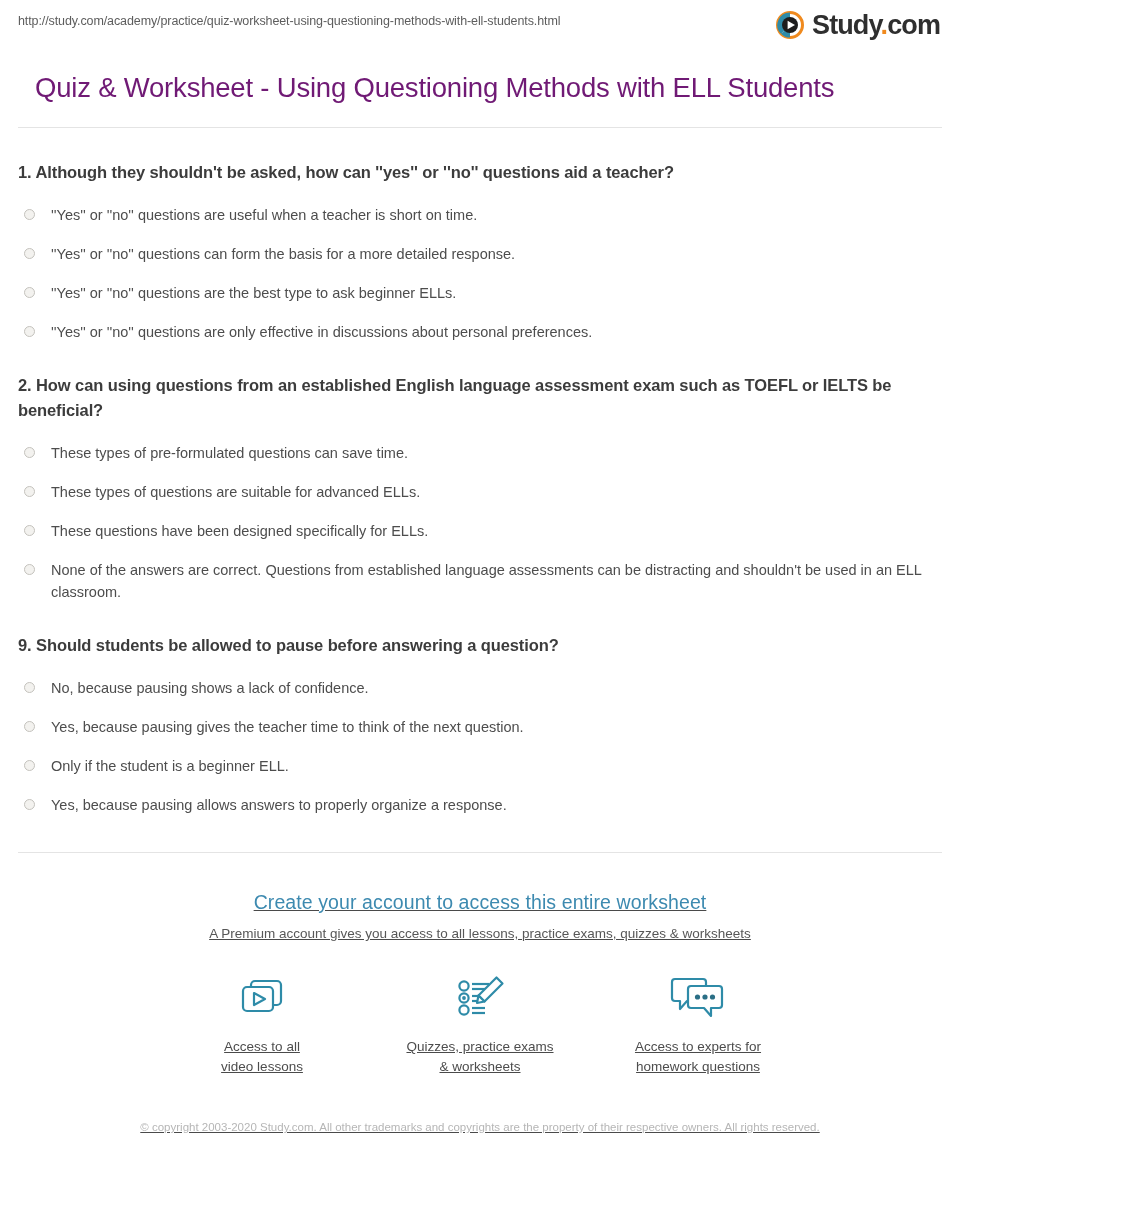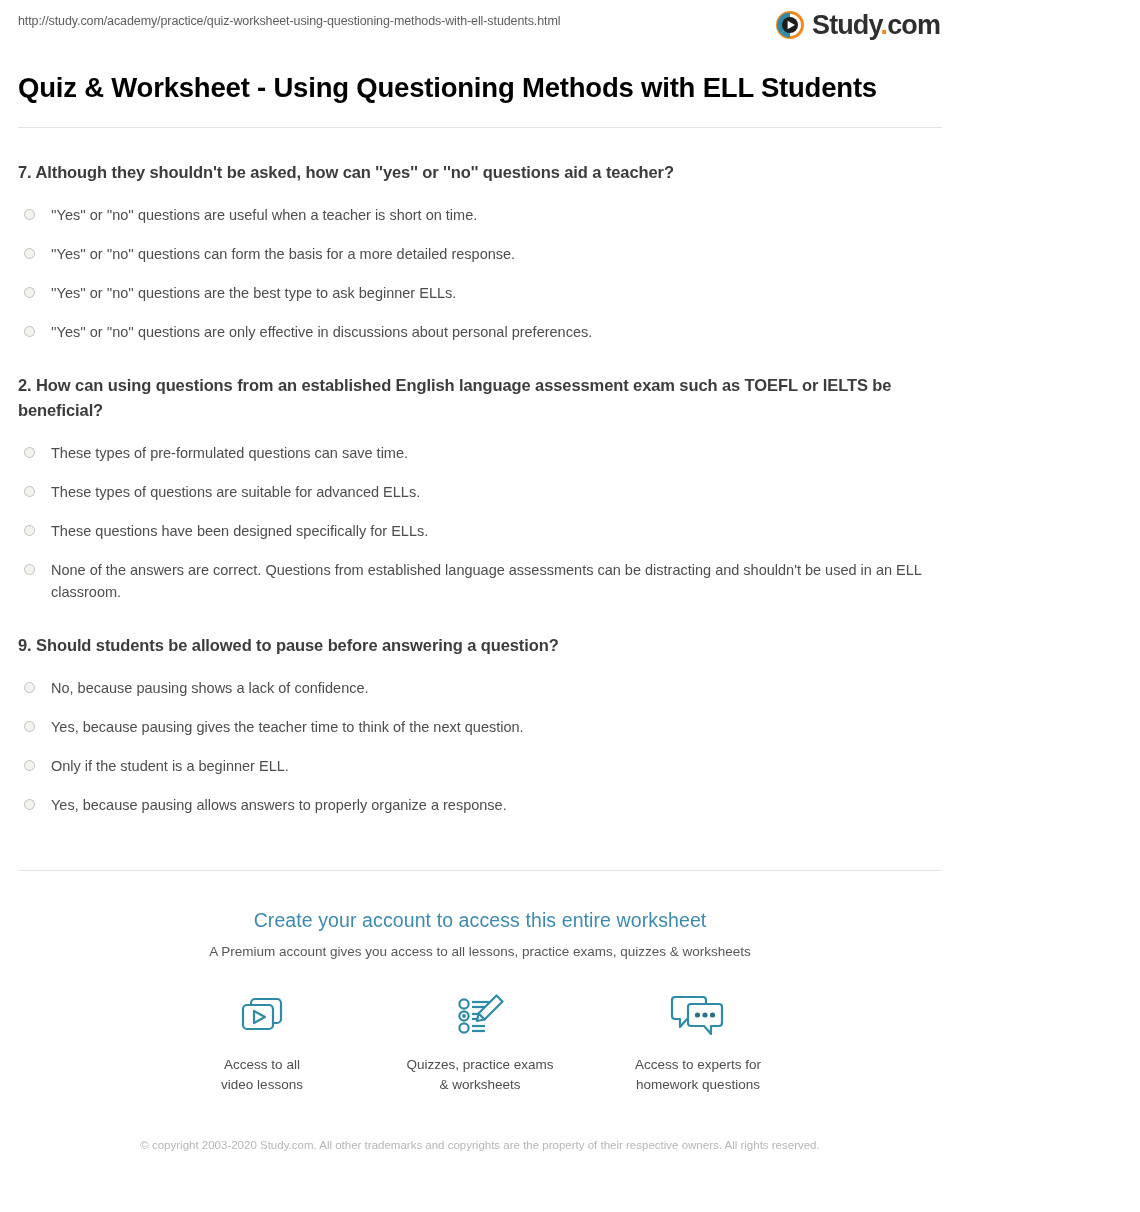--- a/index.html
+++ b/index.html
@@ -55,23 +55,23 @@
     color: #2f2f2f;
     letter-spacing: -0.9px;
     line-height: 27px;
   }
   .logo-dot { color: #f08a1e; }
 
   
   h1.worksheet-title {
     font-size: 27.5px;
     line-height: 37px;
-    font-weight: 700;
-    color: #000000;
-    margin: 14px 0 0 0;
+    font-weight: 400;
+    color: #701a75;
+    margin: 14px 0 0 17px;
     letter-spacing: -0.2px;
     max-width: 860px;
   }
   .rule {
     border: 0;
     border-top: 1px solid #e4e4e4;
     margin: 21px 0 0 0;
     height: 0;
   }
 
@@ -104,22 +104,23 @@
     border: 1px solid #c4c2bd;
     background: #f3f2ef;
     flex: 0 0 auto;
     margin: 5px 16px 0 6px;
     box-sizing: border-box;
   }
   .answer-text { flex: 1 1 auto; }
 
   
   .cta {
-    margin-top: 54px;
+    margin-top: 36px;
     text-align: center;
+    text-decoration: underline;
   }
   .cta-rule {
     border: 0;
     border-top: 1px solid #e4e4e4;
     margin: 0 0 36px 0;
   }
   .cta-heading {
     font-size: 19.5px;
     color: #3d8ab0;
     line-height: 26px;
@@ -189,21 +190,21 @@
       <span class="logo-text"><span>Study</span><span class="logo-dot">.</span><span>com</span></span>
     </div>
   </div>
 
   <h1 class="worksheet-title">Quiz &amp; Worksheet - Using Questioning Methods with ELL Students</h1>
   <hr class="rule">
 
   <div class="questions">
 
     <div class="question-block">
-      <p class="question-text">7. Although they shouldn't be asked, how can ''yes'' or ''no'' questions aid a teacher?</p>
+      <p class="question-text">1. Although they shouldn't be asked, how can ''yes'' or ''no'' questions aid a teacher?</p>
       <ul class="answers">
         <li class="answer">
           <span class="radio"></span>
           <span class="answer-text">''Yes'' or ''no'' questions are useful when a teacher is short on time.</span>
         </li>
         <li class="answer">
           <span class="radio"></span>
           <span class="answer-text">''Yes'' or ''no'' questions can form the basis for a more detailed response.</span>
         </li>
         <li class="answer">

